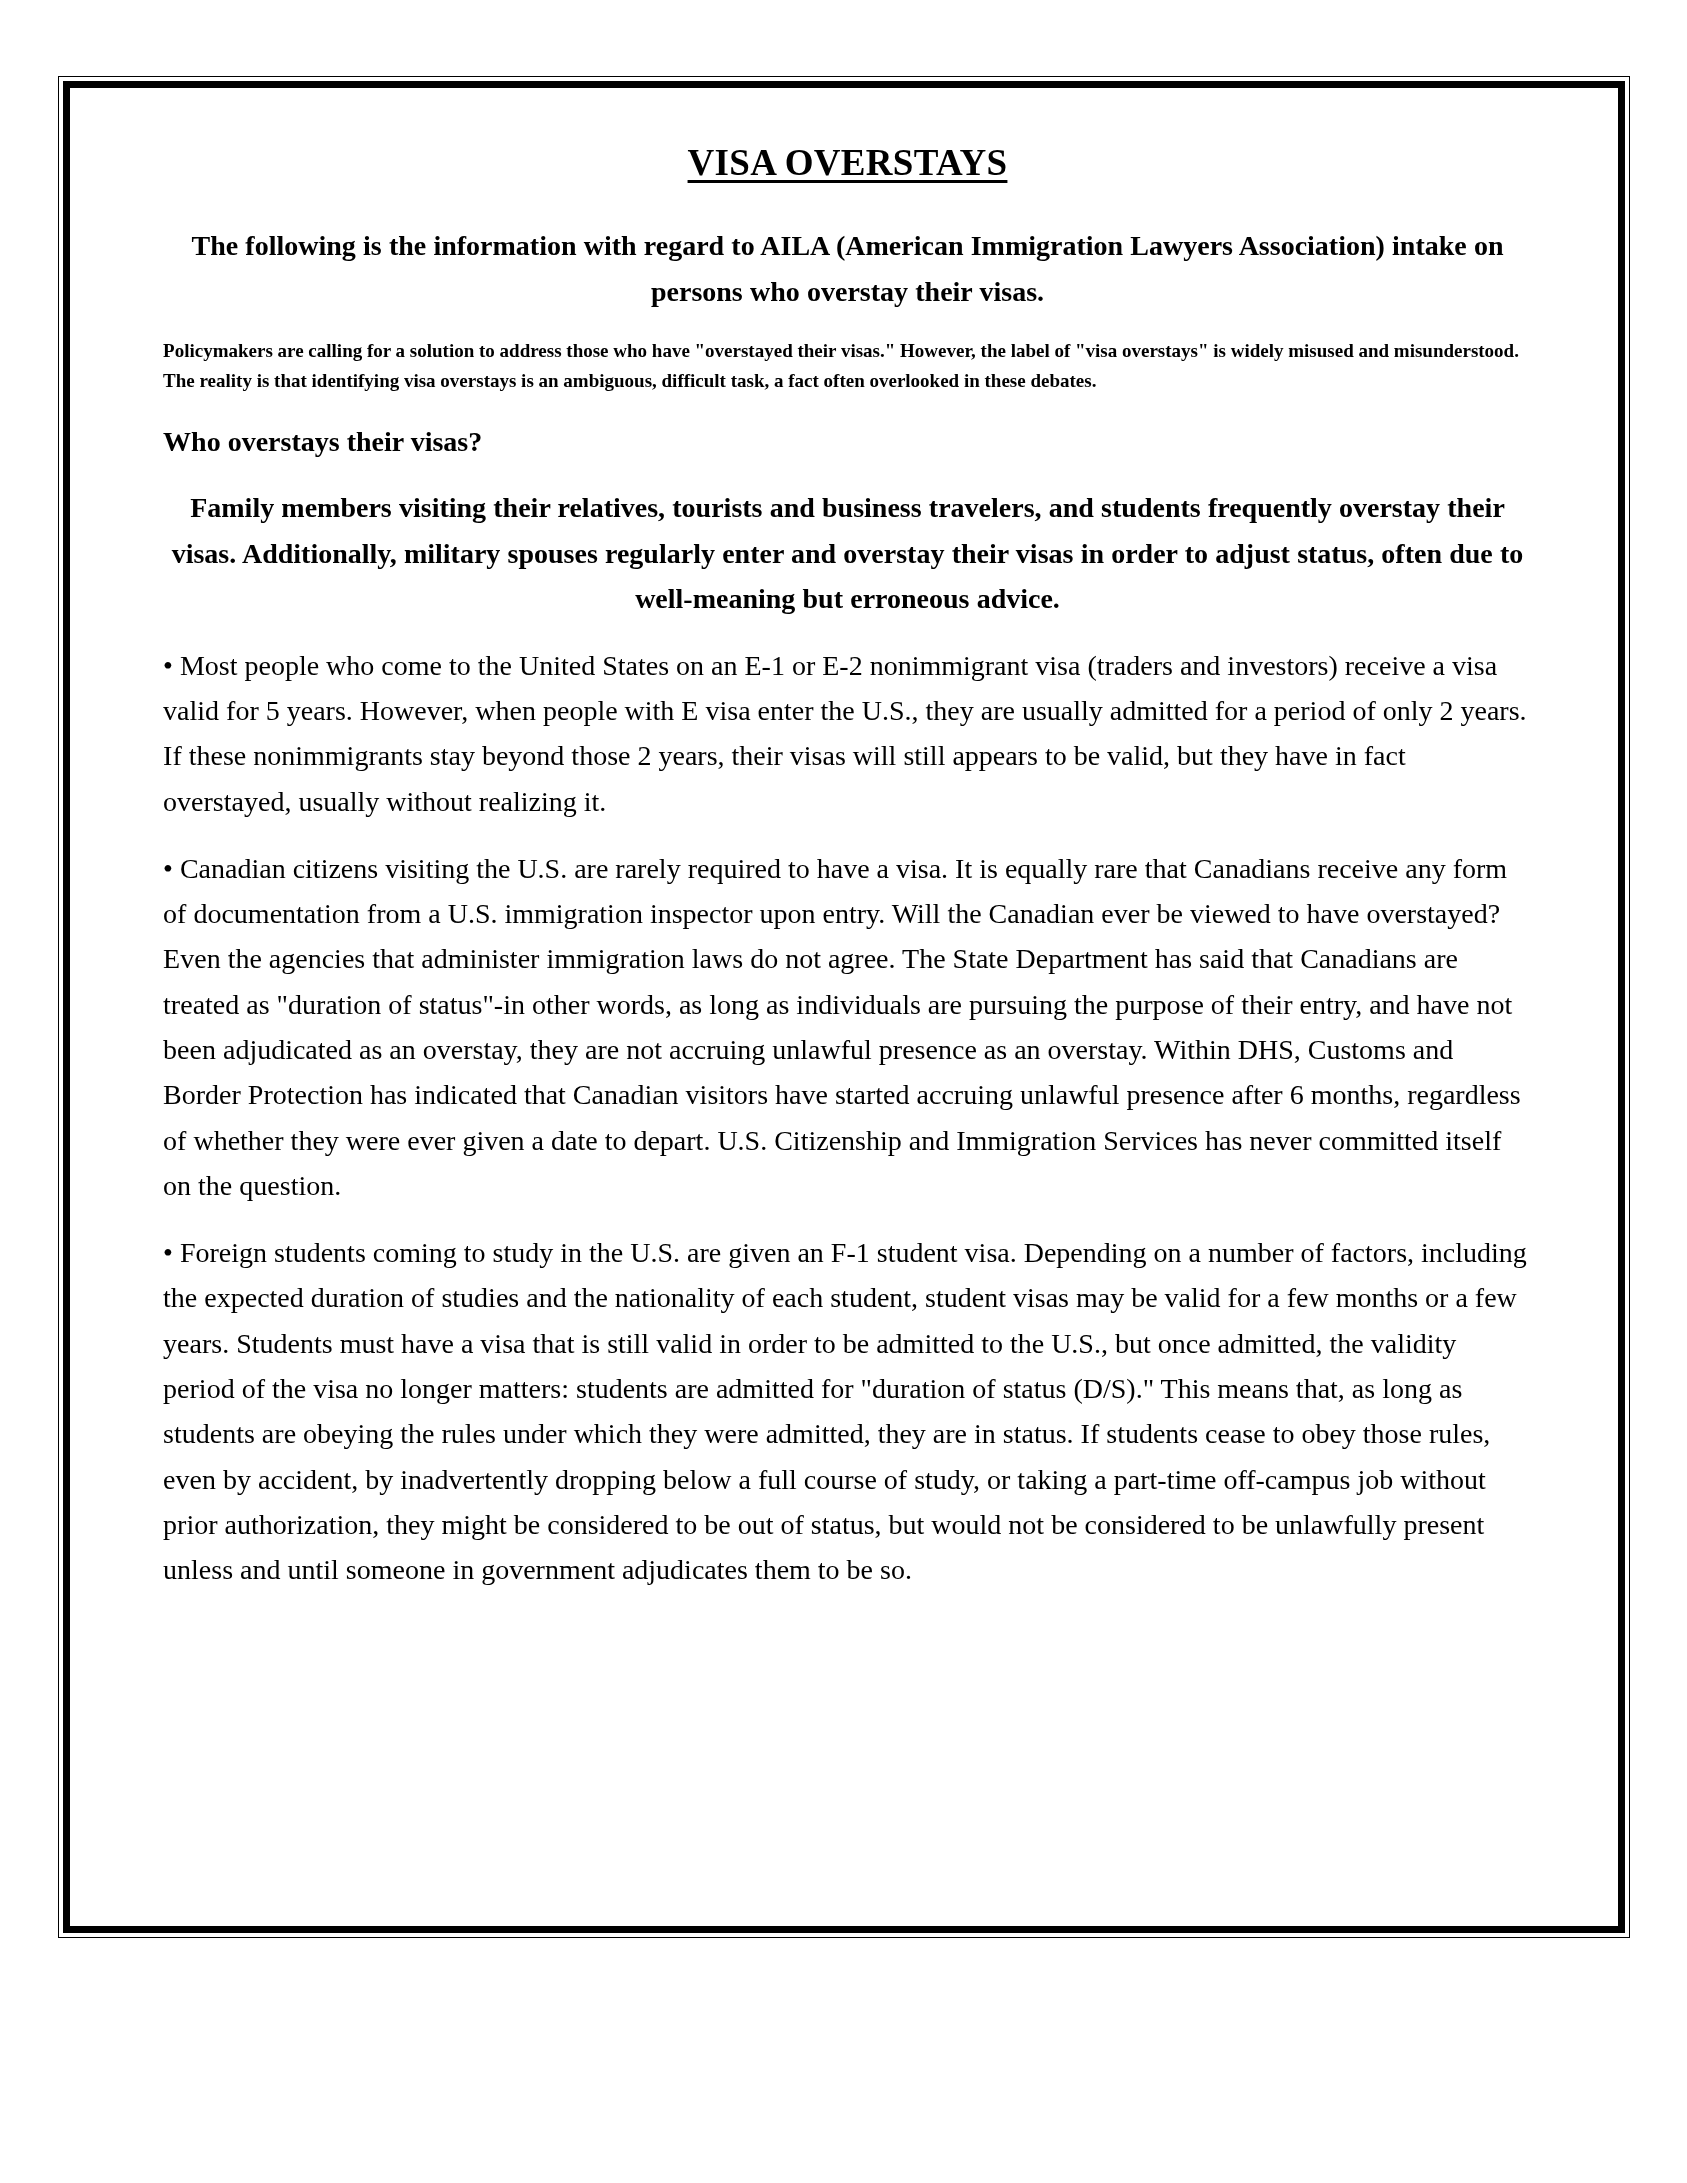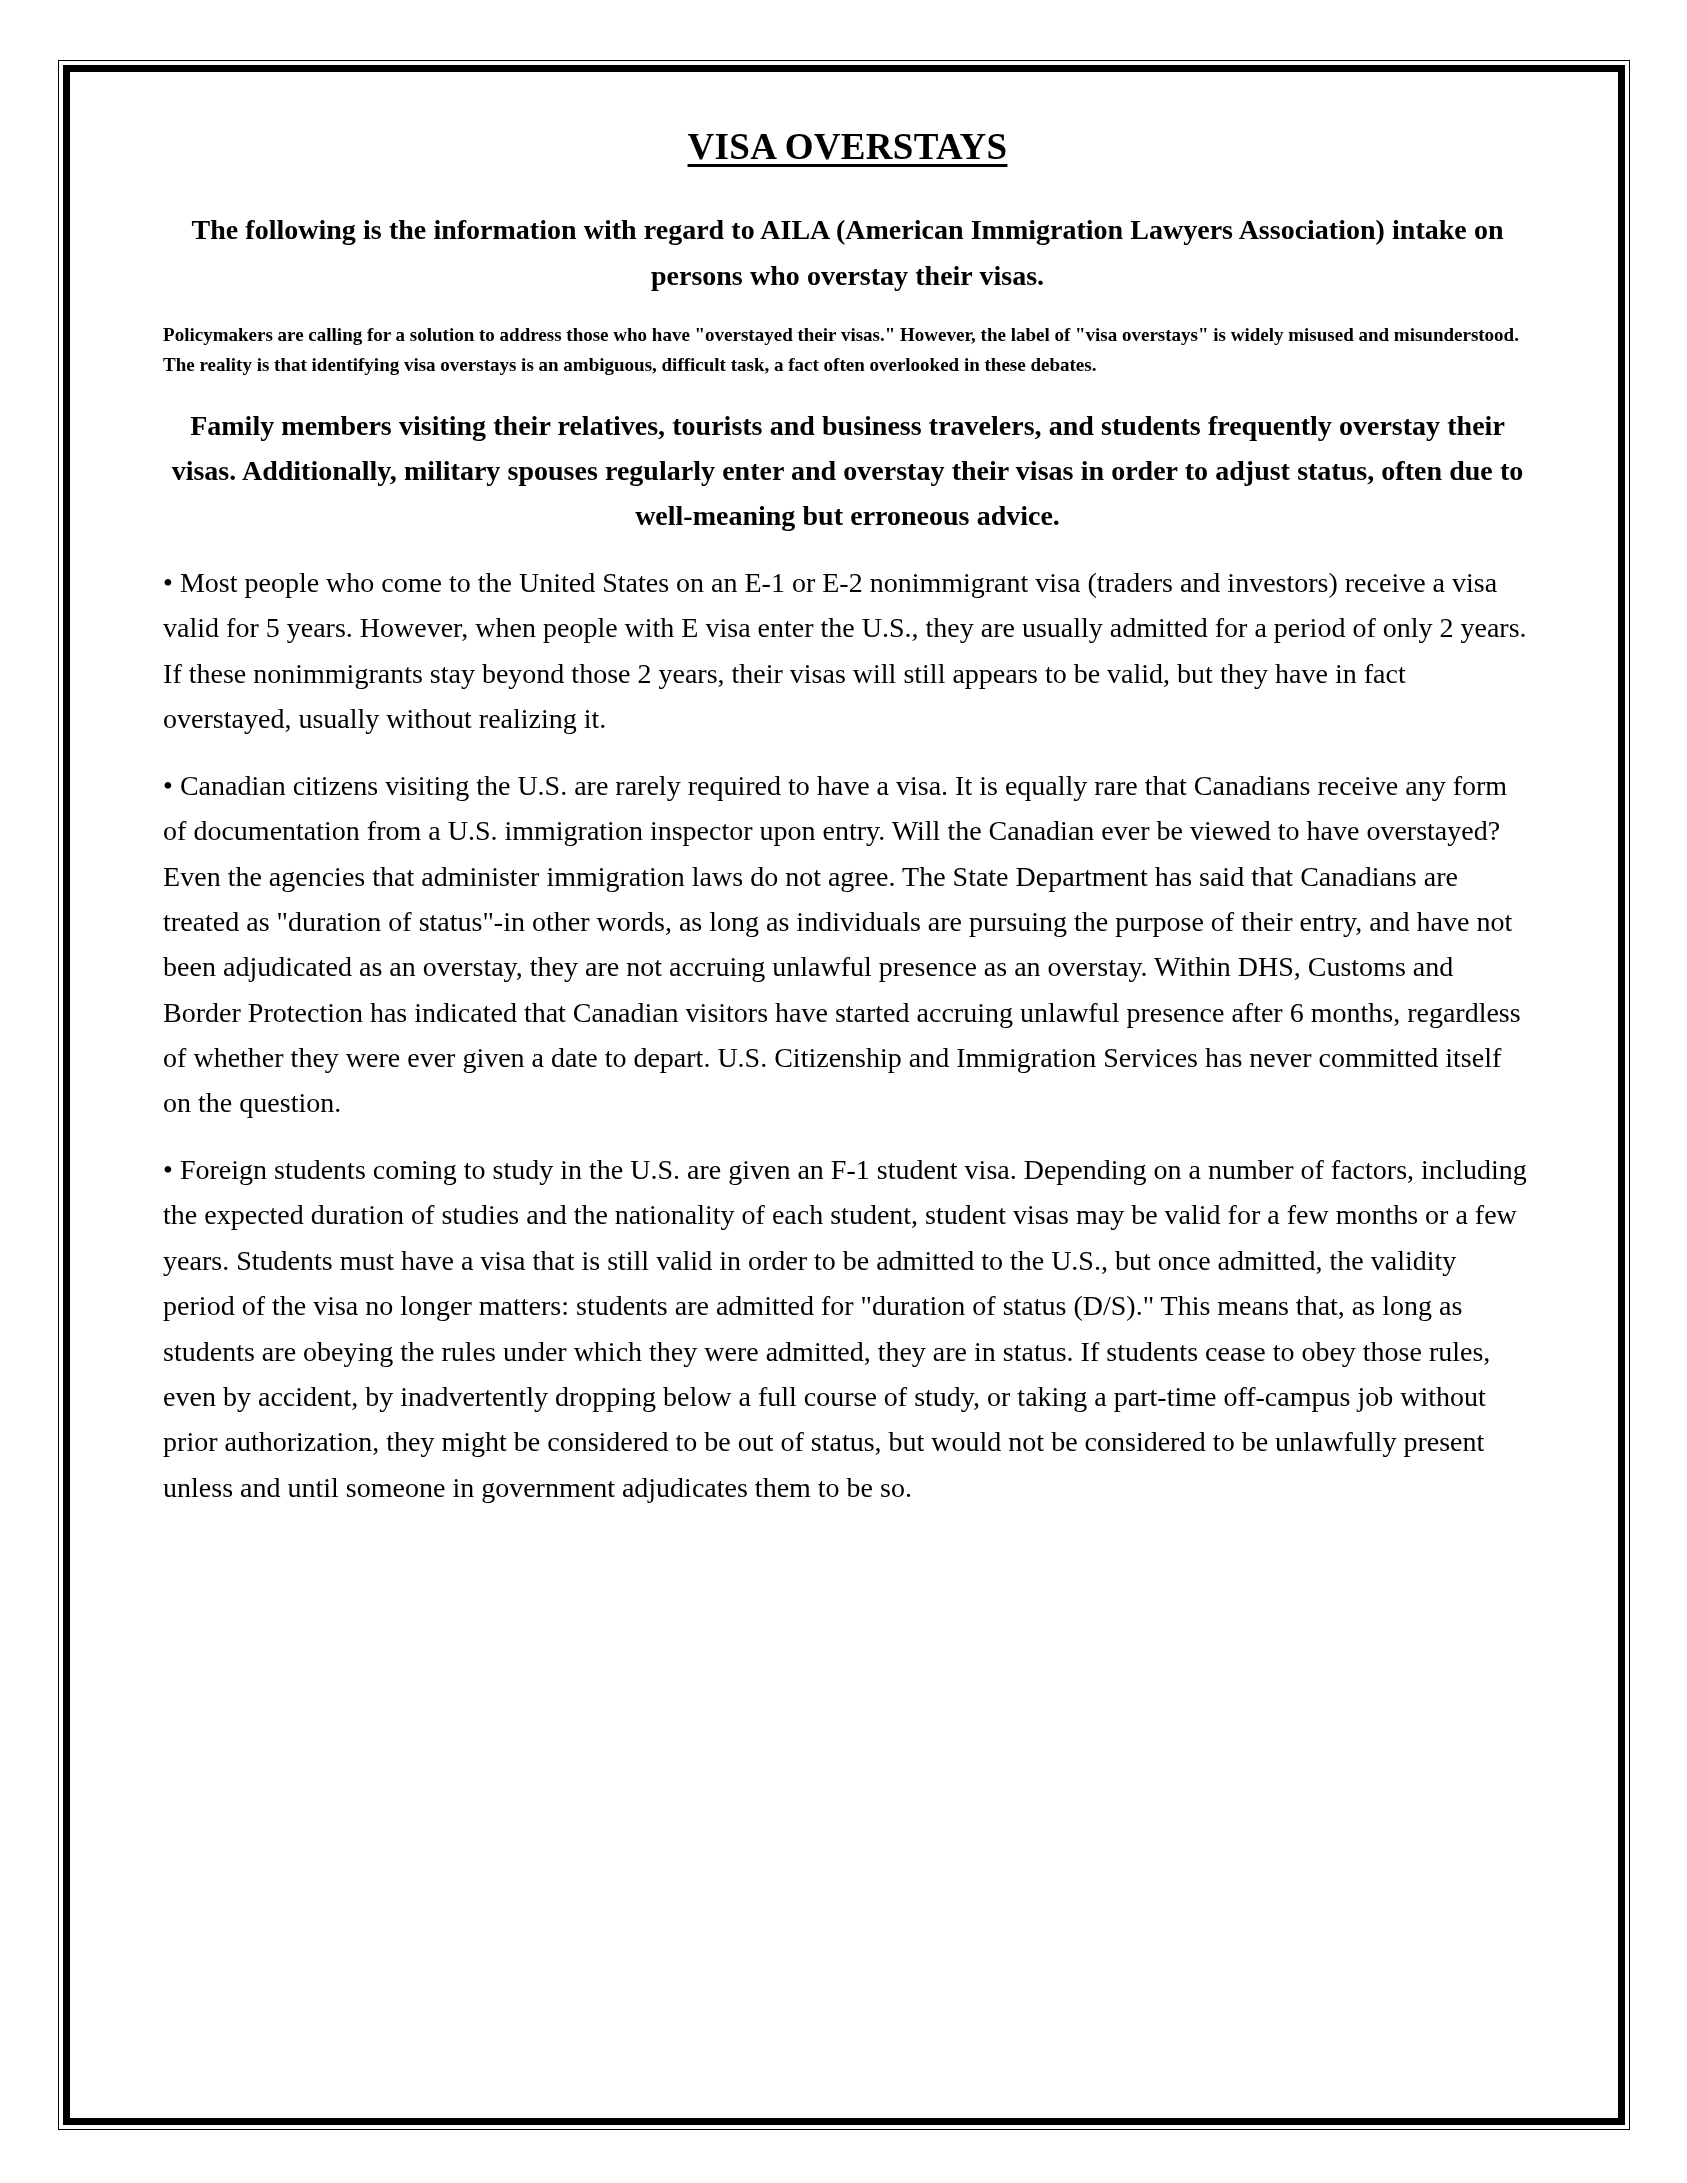--- a/index.html
+++ b/index.html
@@ -12,23 +12,23 @@
     height: 2183px;
     font-family: "Liberation Serif", "DejaVu Serif", serif;
     color: #000000;
     overflow: hidden;
   }
 
   
   .page {
     position: absolute;
     left: 58px;
-    top: 60px;
+    top: 76px;
     width: 1572px;       
-    height: 2070px;      
+    height: 1862px;      
     box-sizing: border-box;
     border: 1.6px solid #000;   
     background: #ffffff;
   }
   .page-inner {
     position: absolute;
     left: 4.1px;
     top: 4.1px;
     right: 4.1px;
     bottom: 4.1px;
@@ -109,20 +109,21 @@
 <div class="page">
   <div class="page-inner">
     <div class="content">
 
       <h1 class="doc-title"><span class="u">VISA OVERSTAYS</span></h1>
 
       <p class="para first">The following is the information with regard to AILA (American Immigration Lawyers Association) intake on persons who overstay their visas.</p>
 
       <p class="bold-block">Policymakers are calling for a solution to address those who have "overstayed their visas." However, the label of "visa overstays" is widely misused and misunderstood. The reality is that identifying visa overstays is an ambiguous, difficult task, a fact often overlooked in these debates.</p>
 
+      <h2 class="subhead">Who overstays their visas?</h2>
 
       <p class="para">Family members visiting their relatives, tourists and business travelers, and students frequently overstay their visas. Additionally, military spouses regularly enter and overstay their visas in order to adjust status, often due to well-meaning but erroneous advice.</p>
 
 
       <p class="bullet"><span>•</span> <span>Most people who come to the United States on an </span><span class="b">E-1 or E-2 nonimmigrant visa (traders and investors)</span><span> receive a visa valid for 5 years. However, when people with E visa enter the U.S., they are usually admitted for a period of only 2 years. If these nonimmigrants stay beyond those 2 years, their visas will still appears to be valid, but they have in fact overstayed, usually without realizing it.</span></p>
 
       <p class="bullet"><span>•</span> <span></span><span class="b">Canadian citizens</span><span> visiting the U.S. are rarely required to have a visa. It is equally rare that Canadians receive any form of documentation from a U.S. immigration inspector upon entry. Will the Canadian ever be viewed to have overstayed? Even the agencies that administer immigration laws do not agree. The State Department has said that Canadians are treated as "duration of status"-in other words, as long as individuals are pursuing the purpose of their entry, and have not been adjudicated as an overstay, they are not accruing unlawful presence as an overstay. Within DHS, Customs and Border Protection has indicated that Canadian visitors have started accruing unlawful presence after 6 months, regardless of whether they were ever given a date to depart. U.S. Citizenship and Immigration Services has never committed itself on the question.</span></p>
 
       <p class="bullet"><span>•</span> <span></span><span class="b">Foreign students</span><span> coming to study in the U.S. are given an F-1 student visa. Depending on a number of factors, including the expected duration of studies and the nationality of each student, student visas may be valid for a few months or a few years. Students must have a visa that is still valid in order to be admitted to the U.S., but once admitted, the validity period of the visa no longer matters: students are admitted for "duration of status (D/S)." This means that, as long as students are obeying the rules under which they were admitted, they are in status. If students cease to obey those rules, even by accident, by inadvertently dropping below a full course of study, or taking a part-time off-campus job without prior authorization, they might be considered to be out of status, but would not be considered to be unlawfully present unless and until someone in government adjudicates them to be so.</span></p>
 

